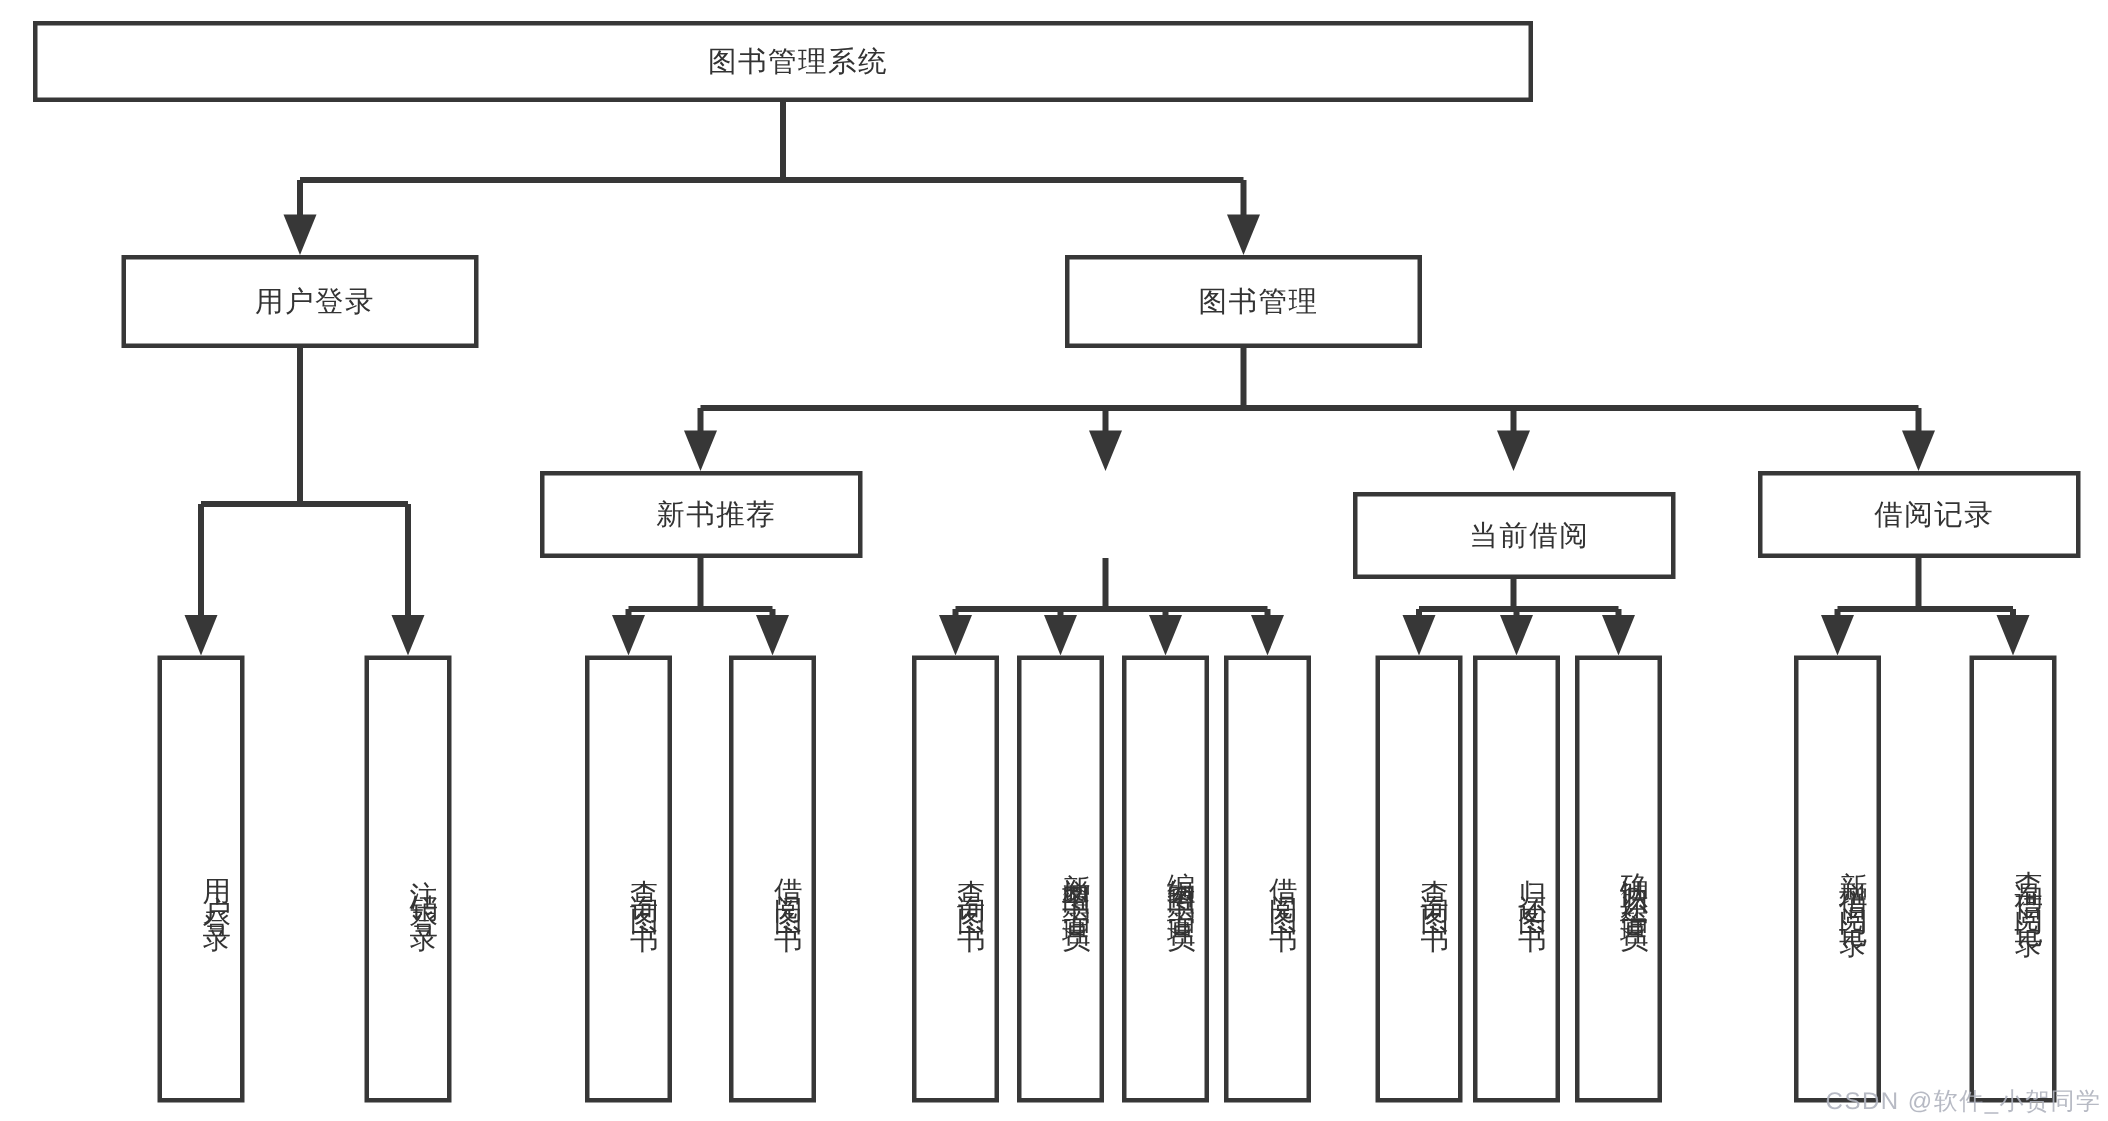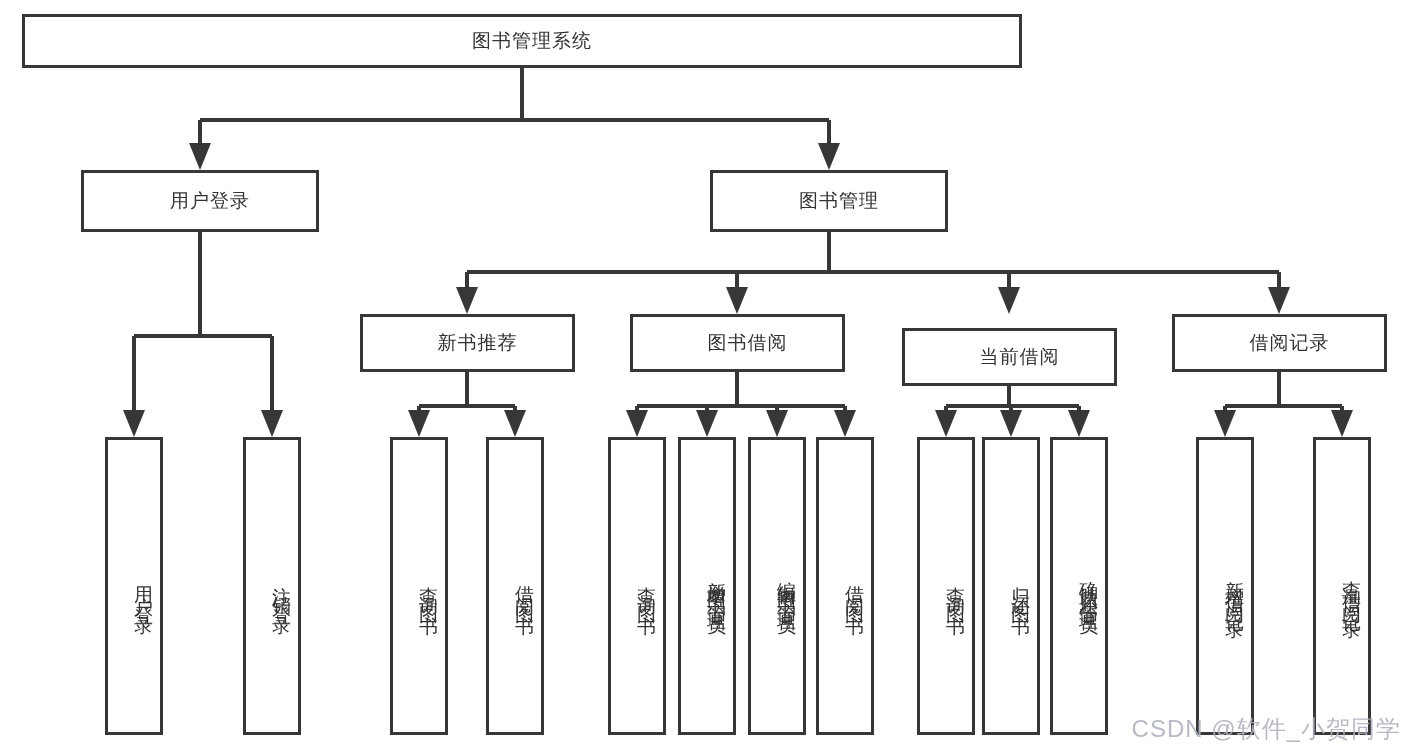--- a/index.html
+++ b/index.html
@@ -37,21 +37,21 @@
     text-orientation:mixed;
     font-size:19px;
     letter-spacing:10px;
     line-height:1;
     color:var(--text-color);
     padding-top:10px;
   }
   .watermark{
     position:absolute;
     right:4px;bottom:2px;
-    font-size:24px;
+    font-size:16px;
     color:var(--wm-color);
     letter-spacing:1px;
     white-space:nowrap;
     z-index:5;
   }
 </style>
 </head>
 <body>
 
 <div class="canvas">
@@ -118,23 +118,20 @@
   <div class="node" style="left:81px;top:170px;width:238px;height:62px">
     <span class="h-label">用户登录</span>
   </div>
   <div class="node" style="left:360px;top:314px;width:215px;height:58px">
     <span class="h-label">新书推荐</span>
   </div>
 
   <div class="node" style="left:710px;top:170px;width:238px;height:62px">
     <span class="h-label">图书管理</span>
   </div>
-  <div class="node" style="left:630px;top:314px;width:215px;height:58px">
-    <span class="h-label">图书借阅</span>
-  </div>
   <div class="node" style="left:902px;top:328px;width:215px;height:58px">
     <span class="h-label">当前借阅</span>
   </div>
   <div class="node" style="left:1172px;top:314px;width:215px;height:58px">
     <span class="h-label">借阅记录</span>
   </div>
 
   <div class="node" style="left:105px;top:437px;width:58px;height:298px">
     <span class="v-label">用户登录</span>
   </div>

